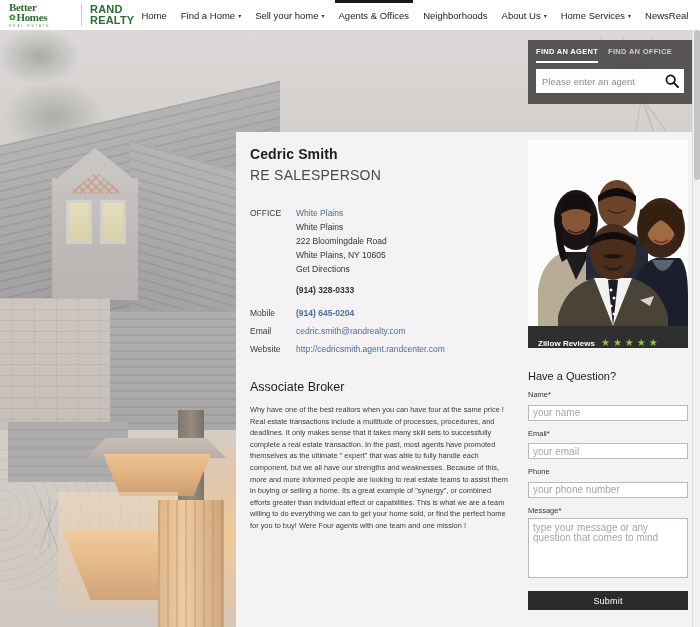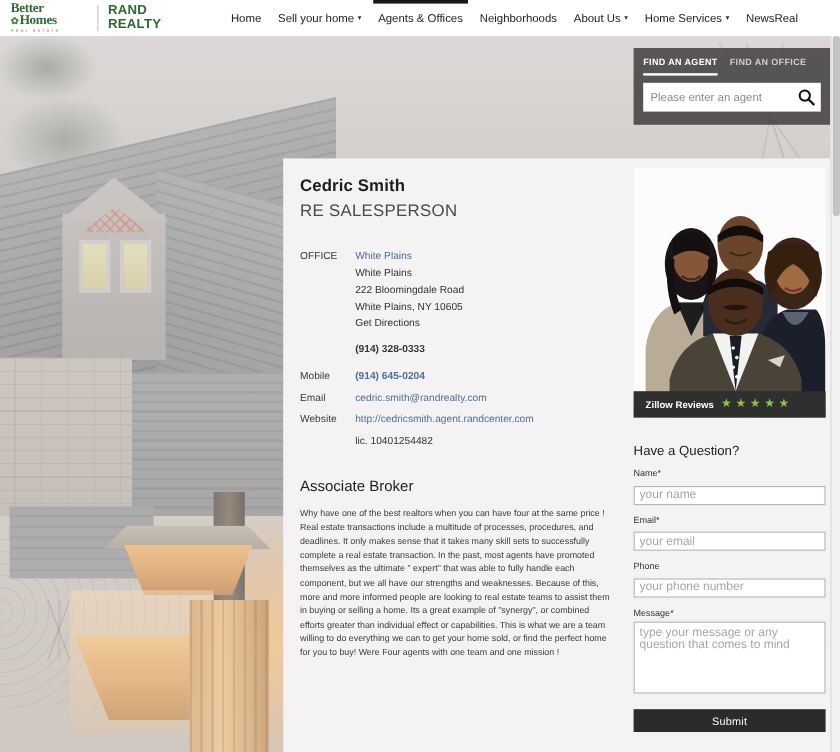--- a/index.html
+++ b/index.html
@@ -223,21 +223,21 @@
     font-size: 7.4px; line-height: 11.6px; color: #3c3c3c; margin-top: 7px;
     text-align: left;
   }
 
   
   .card-right { width: 166px; padding-top: 8px; }
   .photo-frame { position: relative; width: 160px; height: 208px; margin-left: 2px; }
   .photo { position: absolute; inset: 0; background: #fdfdfd; overflow: hidden; }
   .zillow-bar {
     position: absolute; left: 0; bottom: 0; width: 100%; height: 22px;
-    background: #2f2f2f; display: flex; align-items: center; padding-left: 10px; gap: 6px;
+    background: #2f2f2f; display: flex; align-items: flex-end; padding-left: 10px; gap: 6px;
   }
   .zillow-label { font-size: 8px; font-weight: bold; color: #fff; }
   .stars { display: flex; gap: 3px; }
   .star { color: #8dc63f; font-size: 10px; line-height: 10px; }
 
   
   .form { margin-top: 22px; width: 160px; margin-left: 2px; }
   .form-title { font-size: 11px; color: #222; margin-bottom: 8px; }
   .form-label { font-size: 7.5px; color: #333; margin-bottom: 3px; }
   .req { color: #333; }
@@ -313,20 +313,24 @@
         <div>RAND</div>
         <div>REALTY</div>
       </div>
     </div>
 
     <div class="nav">
       <div class="nav-item">
         <span>Home</span>
       </div>
       <div class="nav-item">
+        <span>Find a Home</span>
+        <span class="caret">▾</span>
+      </div>
+      <div class="nav-item">
         <span>Sell your home</span>
         <span class="caret">▾</span>
       </div>
       <div class="nav-item active">
         <span>Agents &amp; Offices</span>
       </div>
       <div class="nav-item">
         <span>Neighborhoods</span>
       </div>
       <div class="nav-item">
@@ -383,21 +387,20 @@
           <div class="info-val link strong">(914) 645-0204</div>
         </div>
         <div class="info-row" style="margin-top:4px">
           <div class="info-label">Email</div>
           <div class="info-val link">cedric.smith@randrealty.com</div>
         </div>
         <div class="info-row" style="margin-top:4px">
           <div class="info-label">Website</div>
           <div class="info-val link">http://cedricsmith.agent.randcenter.com</div>
         </div>
-        <div class="info-sub" style="margin-top:4px">lic. 10401254482</div>
       </div>
 
       <div class="section-title">Associate Broker</div>
       <div class="bio">Why have one of the best realtors when you can have four at the same price ! Real estate transactions include a multitude of processes, procedures, and deadlines. It only makes sense that it takes many skill sets to successfully complete a real estate transaction. In the past, most agents have promoted themselves as the ultimate " expert" that was able to fully handle each component, but we all have our strengths and weaknesses. Because of this, more and more informed people are looking to real estate teams to assist them in buying or selling a home. Its a great example of "synergy", or combined efforts greater than individual effect or capabilities. This is what we are a team willing to do everything we can to get your home sold, or find the perfect home for you to buy! Were Four agents with one team and one mission !</div>
     </div>
 
     <div class="card-right">
       <div class="photo-frame">
         <div class="photo">
           <svg viewBox="0 0 160 208" width="160" height="208">

